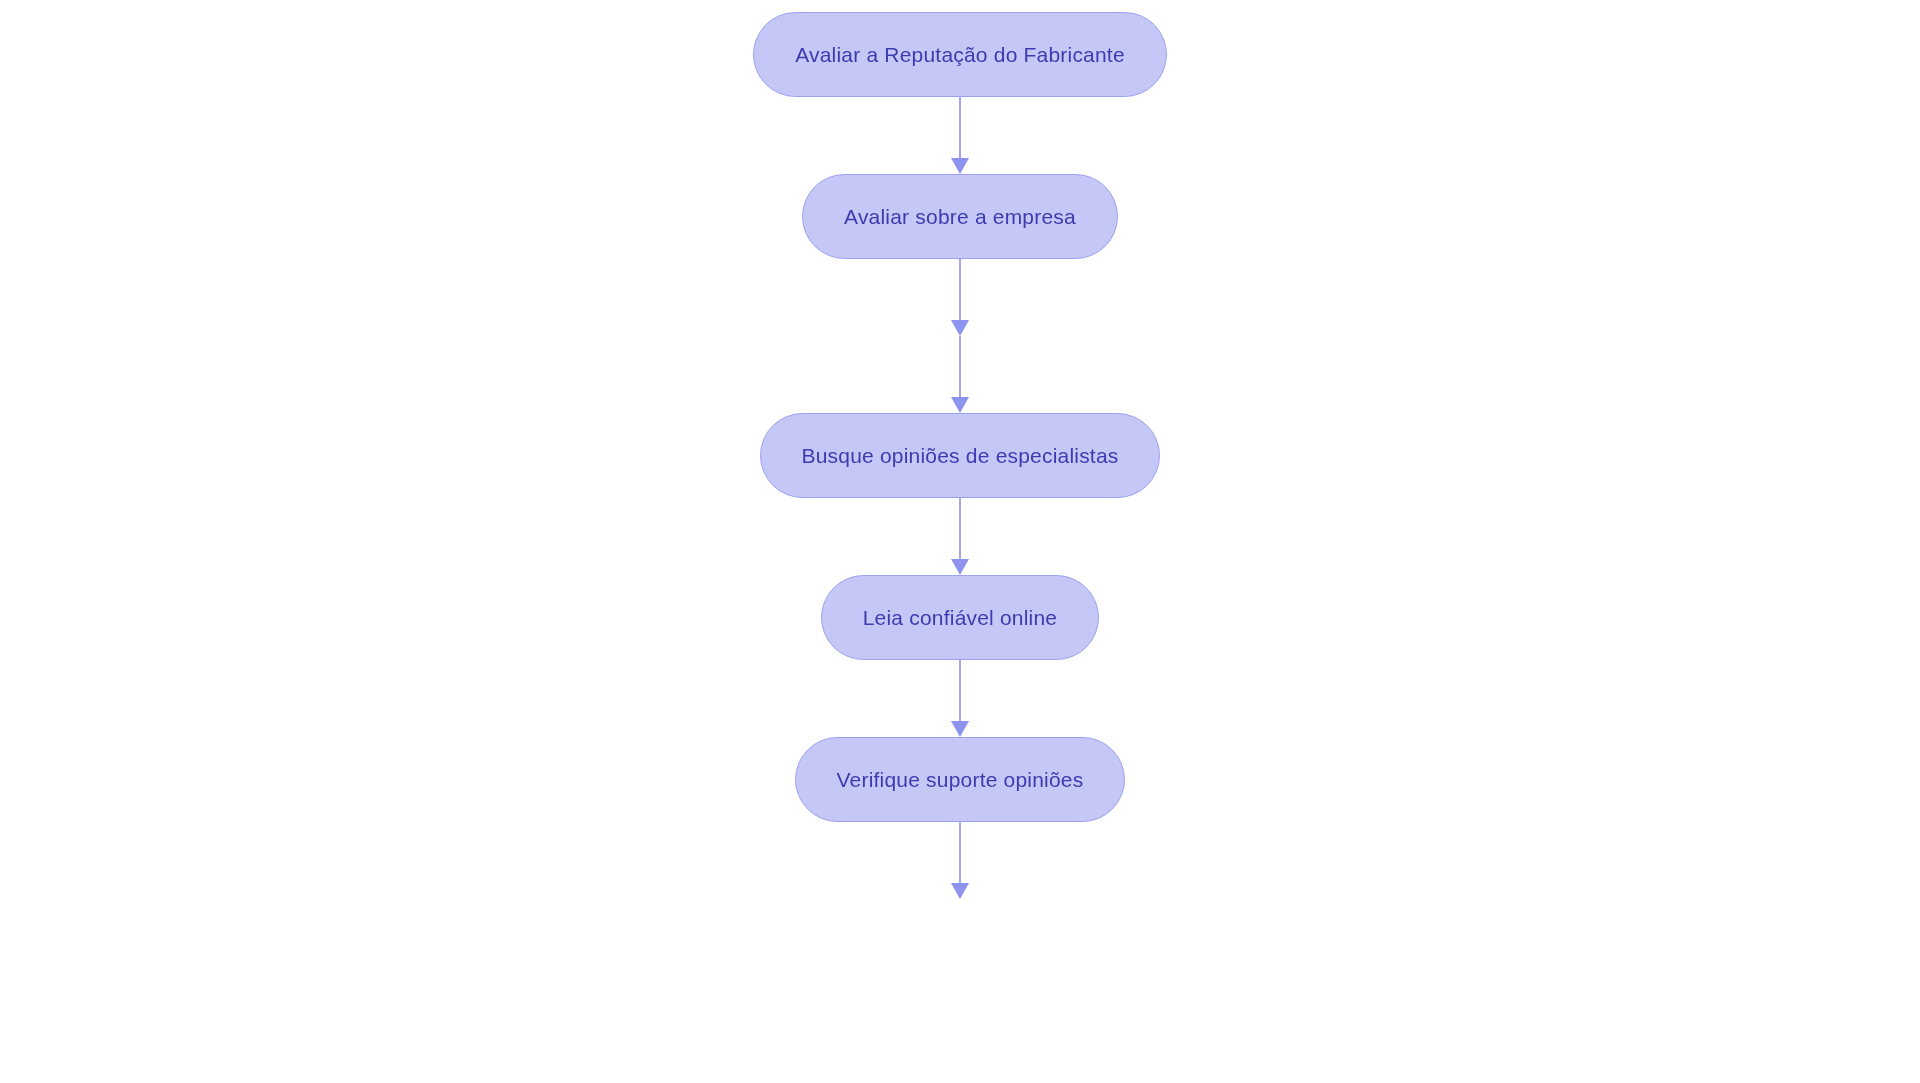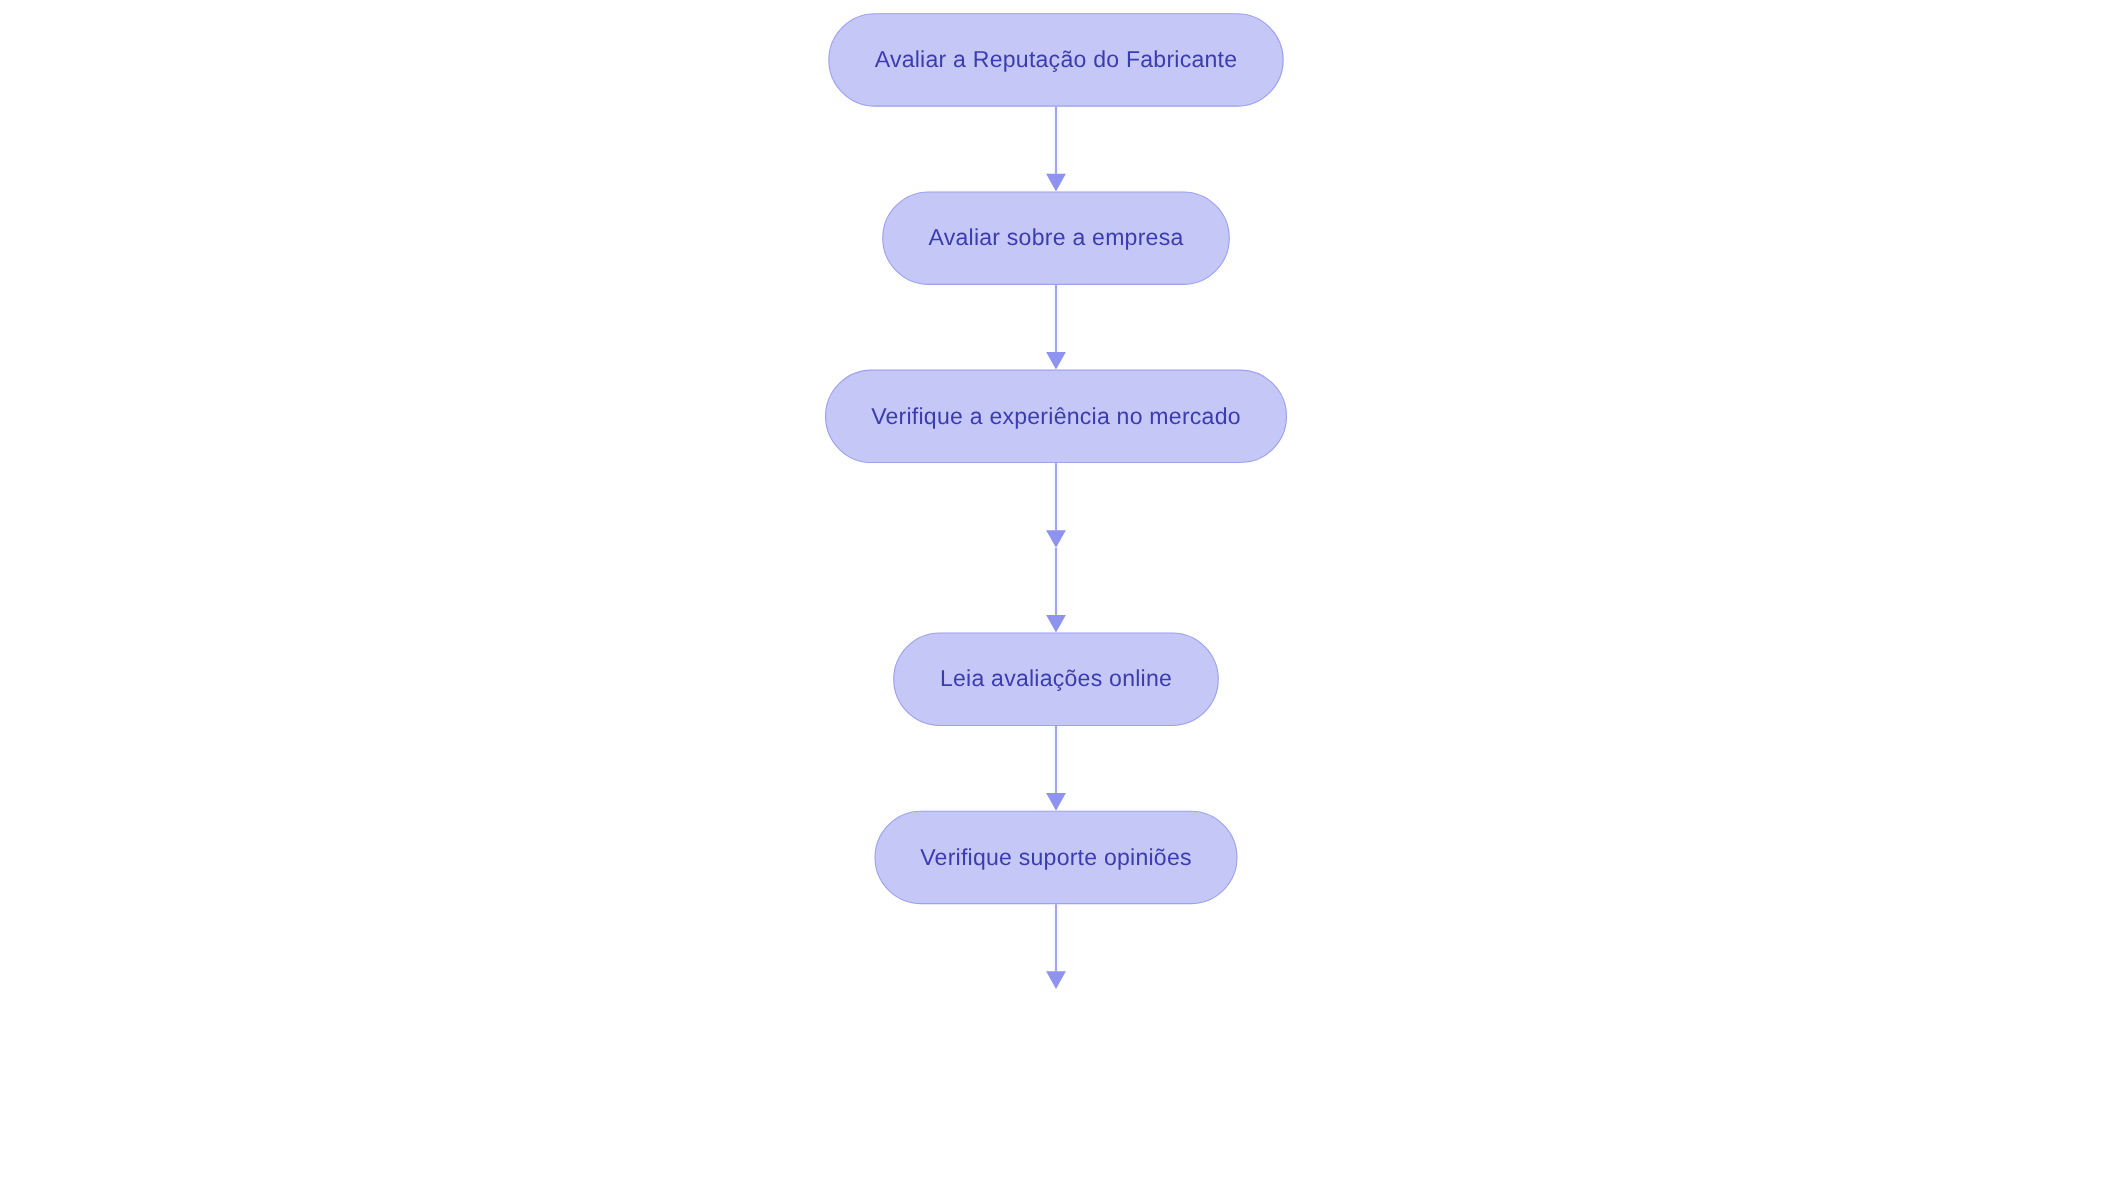--- a/index.html
+++ b/index.html
@@ -80,37 +80,37 @@
 
   <div class="node">
     <span class="node-label">Avaliar sobre a empresa</span>
   </div>
 
   <div class="arrow">
     <span class="arrow-line"></span>
     <span class="arrow-head"></span>
   </div>
 
+
+  <div class="arrow">
+    <span class="arrow-line"></span>
+    <span class="arrow-head"></span>
+  </div>
+
   <div class="node">
-    <span class="node-label">Verifique a experiência no mercado</span>
+    <span class="node-label">Busque opiniões de especialistas</span>
   </div>
 
   <div class="arrow">
     <span class="arrow-line"></span>
     <span class="arrow-head"></span>
   </div>
 
-
-  <div class="arrow">
-    <span class="arrow-line"></span>
-    <span class="arrow-head"></span>
-  </div>
-
   <div class="node">
-    <span class="node-label">Leia avaliações online</span>
+    <span class="node-label">Leia confiável online</span>
   </div>
 
   <div class="arrow">
     <span class="arrow-line"></span>
     <span class="arrow-head"></span>
   </div>
 
   <div class="node">
     <span class="node-label">Verifique suporte opiniões</span>
   </div>

